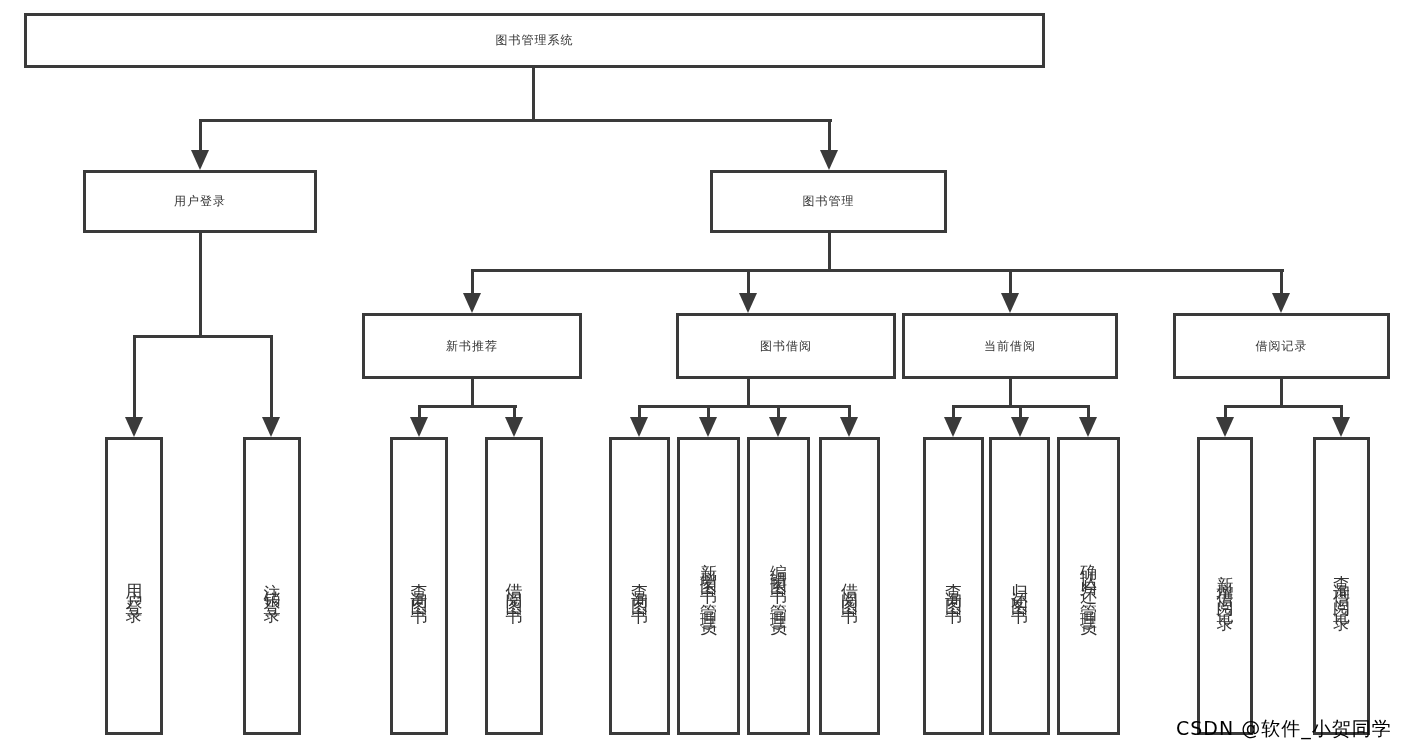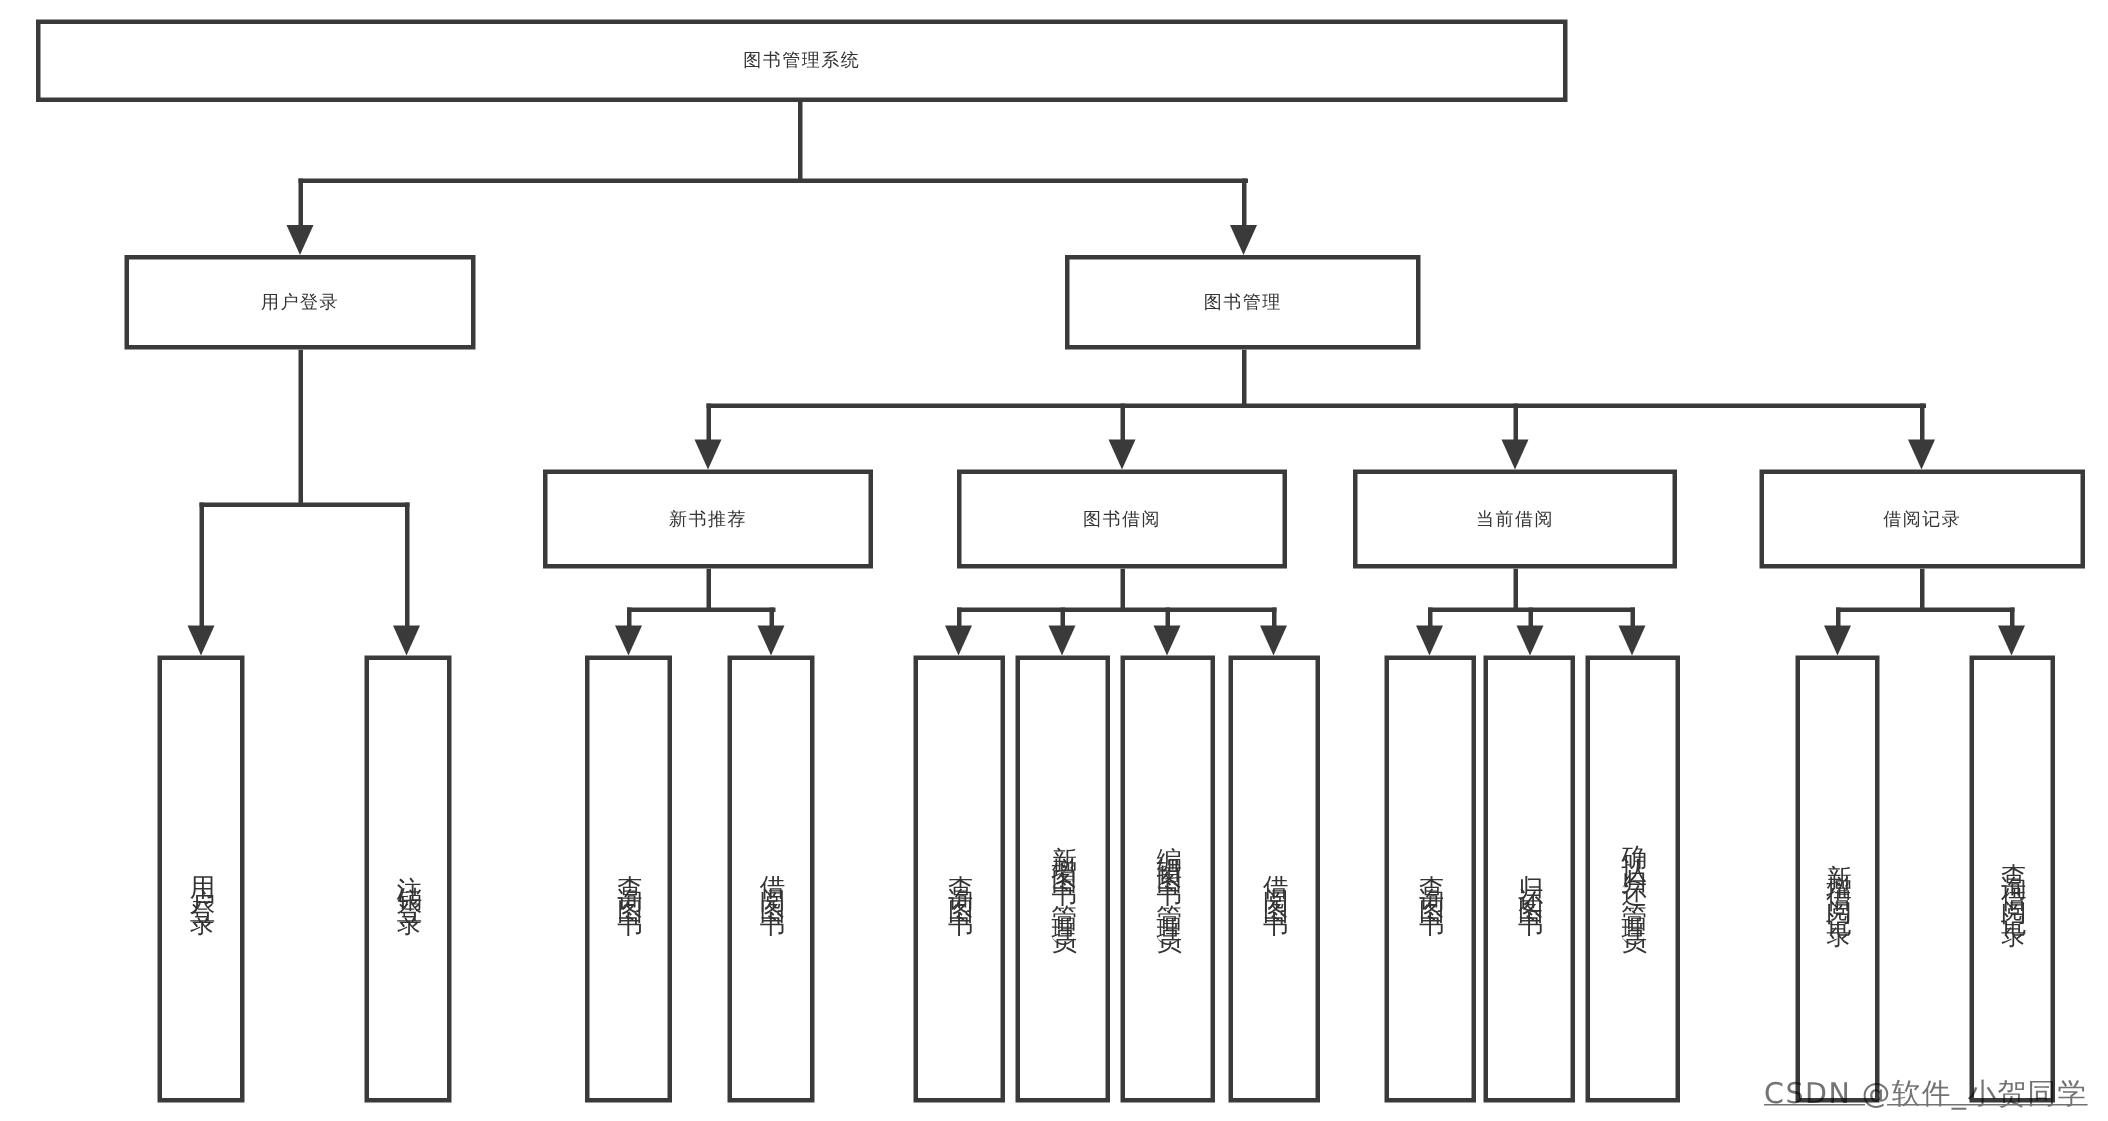--- a/index.html
+++ b/index.html
@@ -17,40 +17,40 @@
   .vl{position:absolute;width:3px;background:#3a3a3a;z-index:1;}
   .hl{position:absolute;height:3px;background:#3a3a3a;z-index:1;}
   .arrow{position:absolute;width:0;height:0;border-left:9px solid transparent;
          border-right:9px solid transparent;border-top:20px solid #3a3a3a;z-index:1;}
 
   
   #b-root {left:24px;  top:13px;  width:1021px;height:55px;}
   #b-login{left:83px;  top:170px; width:234px; height:63px;}
   #b-mgmt {left:710px; top:170px; width:237px; height:63px;font-family:Liberation Mono, monospace;}
   #b-l3-1{left:362px; top:313px;width:220px;height:66px;}
-  #b-l3-2{left:638px; top:313px;width:220px;height:66px;}
+  #b-l3-2{left:676px; top:313px;width:220px;height:66px;}
   #b-l3-3{left:902px; top:313px;width:216px;height:66px;}
   #b-l3-4{left:1173px;top:313px;width:217px;height:66px;}
   #b-lf-1 {left:105px; width:58px;}
   #b-lf-2 {left:243px; width:58px;}
   #b-lf-3 {left:390px; width:58px;}
   #b-lf-4 {left:485px; width:58px;}
   #b-lf-5 {left:609px; width:61px;}
   #b-lf-6 {left:677px; width:63px;}
   #b-lf-7 {left:747px; width:63px;}
   #b-lf-8 {left:819px; width:61px;}
   #b-lf-9 {left:923px; width:61px;}
   #b-lf-10{left:989px; width:61px;}
   #b-lf-11{left:1057px;width:63px;}
   #b-lf-12{left:1197px;width:56px;}
   #b-lf-13{left:1313px;width:57px;}
 
   
-  #watermark{position:absolute;left:1176px;top:716px;font-size:19px;color:#737373;
-             letter-spacing:1px;z-index:3;mix-blend-mode:multiply;white-space:nowrap;text-decoration:underline;}
+  #watermark{position:absolute;left:1176px;top:716px;font-size:19px;color:#000000;
+             letter-spacing:1px;z-index:3;mix-blend-mode:multiply;white-space:nowrap;}
 </style>
 </head>
 <body>
 
 <div id="canvas">
 
   <div class="box hbox" id="b-root">
     <span>图书管理系统</span>
   </div>
 

